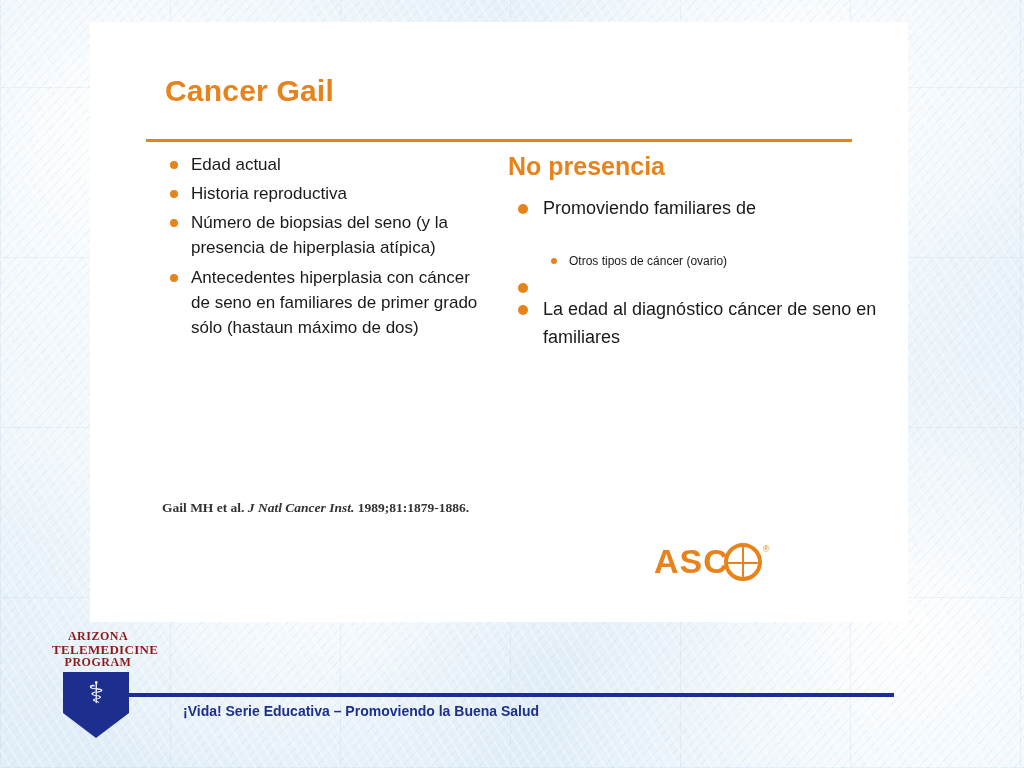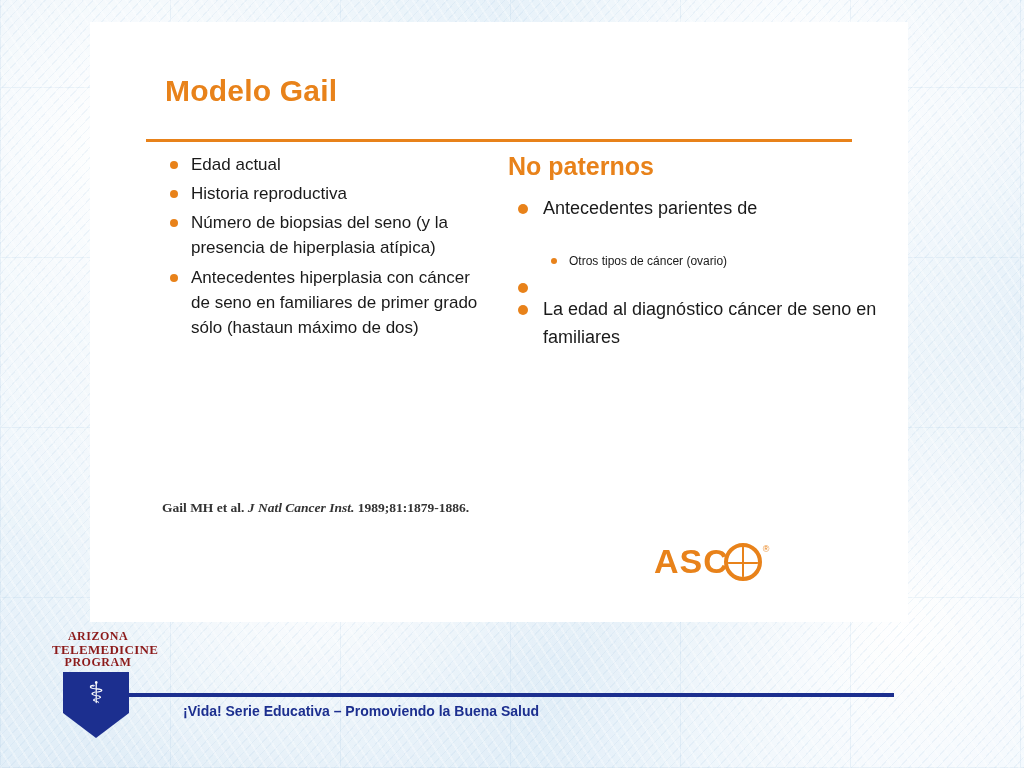--- a/index.html
+++ b/index.html
@@ -283,37 +283,37 @@
     line-height: 1;
   }
 </style>
 </head>
 <body>
 
 <div id="bg"></div>
 
 <div id="slide">
 
-  <div id="slide-title">Modelo Gail</div>
+  <div id="slide-title">Cancer Gail</div>
   <div id="title-rule"></div>
 
   <div class="col" id="col-left">
     <ul class="bullets">
       <li>Edad actual</li>
       <li>Historia reproductiva</li>
       <li>Número de biopsias del seno (y la presencia de hiperplasia atípica)</li>
       <li>Antecedentes hiperplasia con cáncer de seno en familiares de primer grado sólo (hastaun máximo de dos)</li>
     </ul>
   </div>
 
   <div class="col" id="col-right">
-    <div class="col-head">No paternos</div>
+    <div class="col-head">No presencia</div>
     <ul class="bullets">
       <li>
-        <span>Antecedentes parientes de</span>
+        <span>Promoviendo familiares de</span>
         <ul class="subbullets">
           <li>Otros tipos de cáncer (ovario)</li>
         </ul>
       </li>
       <li class="spacer-block" style="padding:0;margin:0;"></li>
       <li>La edad al diagnóstico cáncer de seno en familiares</li>
     </ul>
   </div>
 
   <div id="citation">

